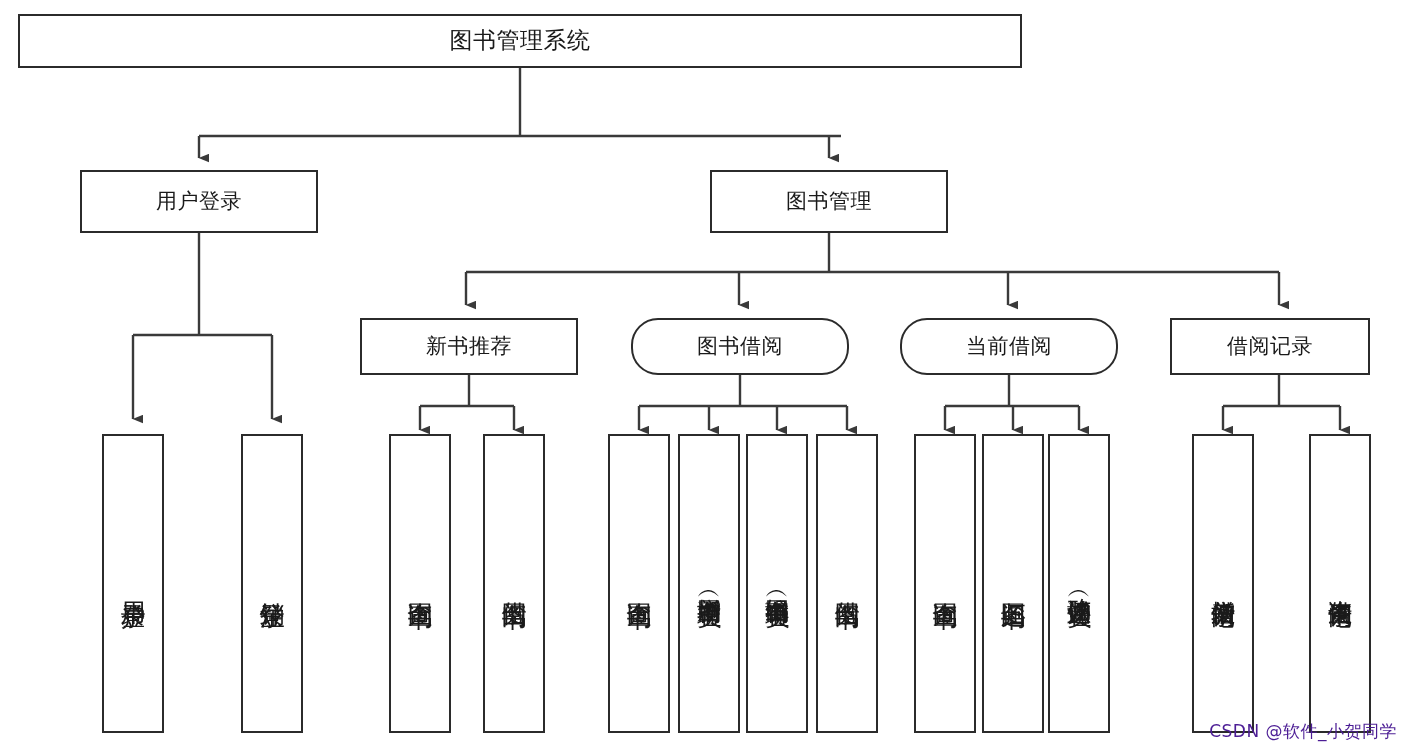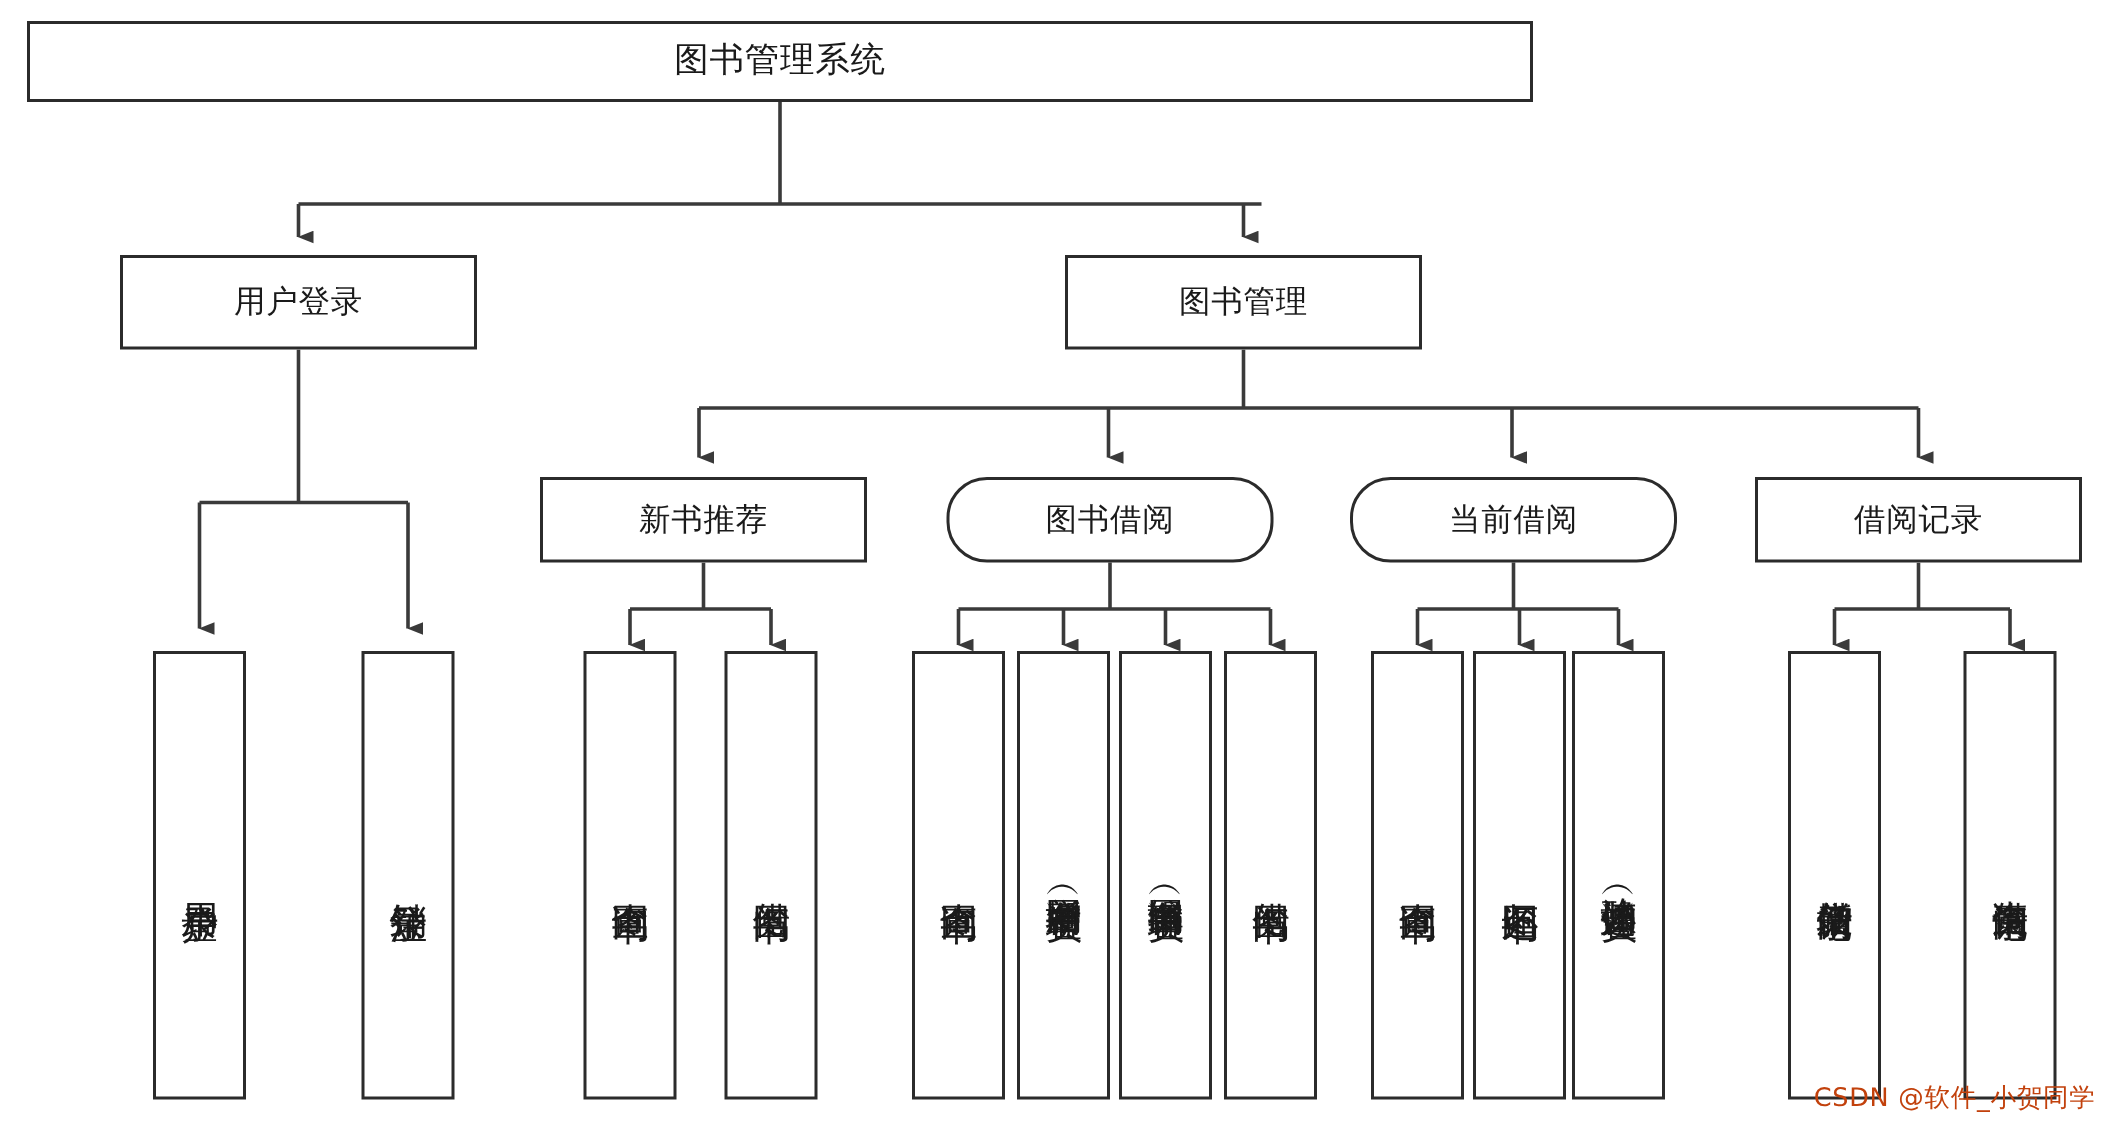--- a/index.html
+++ b/index.html
@@ -62,21 +62,21 @@
     font-size: 24px;
   }
   #root-node .node-label {
     font-size: 23px;
   }
   #watermark {
     position: absolute;
     right: 8px;
     bottom: 4px;
     font-size: 17px;
-    color: #c2410c;
+    color: #4c1d95;
     z-index: 5;
     white-space: nowrap;
     letter-spacing: 0.5px;
   }
 </style>
 </head>
 <body>
 
 <div id="diagram-root">
 
@@ -143,21 +143,21 @@
 
   <div class="node horizontal" style="left:710px; top:170px; width:238px; height:63px;">
     <span class="node-label">图书管理</span>
   </div>
   <div class="node horizontal" style="left:631px; top:318px; width:218px; height:57px;border-radius:27px;">
     <span class="node-label">图书借阅</span>
   </div>
   <div class="node horizontal" style="left:900px; top:318px; width:218px; height:57px;border-radius:27px;">
     <span class="node-label">当前借阅</span>
   </div>
-  <div class="node horizontal" style="left:1170px; top:318px; width:218px; height:57px;">
+  <div class="node horizontal" style="left:1170px; top:318px; width:200px; height:57px;">
     <span class="node-label">借阅记录</span>
   </div>
 
   <div class="node vertical" style="left:102px; top:434px; width:62px; height:299px;">
     <span class="node-label">用户登录</span>
   </div>
   <div class="node vertical" style="left:241px; top:434px; width:62px; height:299px;">
     <span class="node-label">注销登录</span>
   </div>
 

